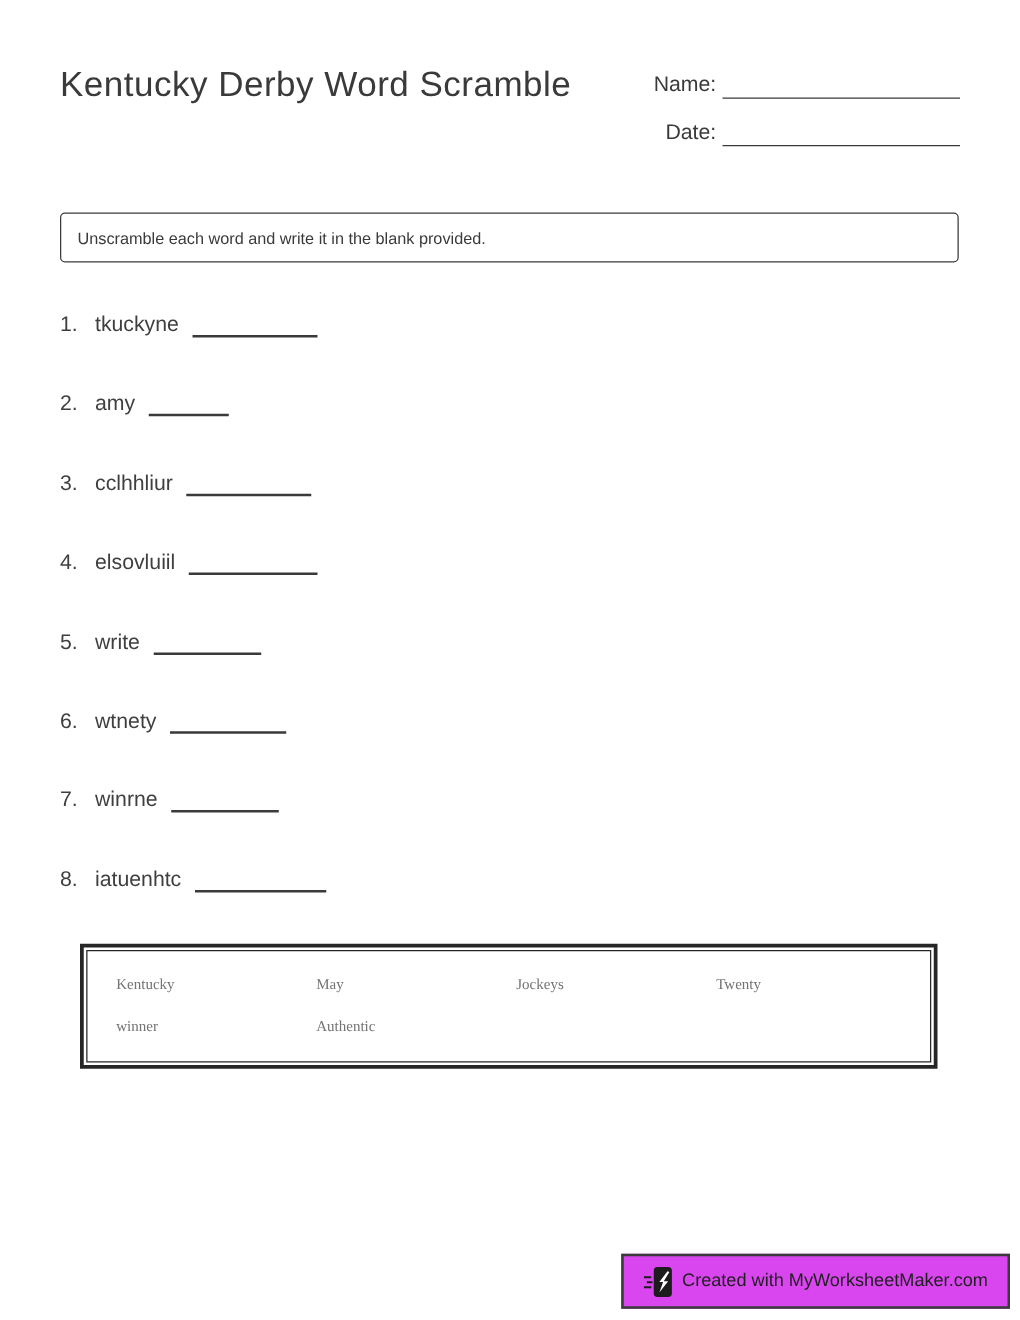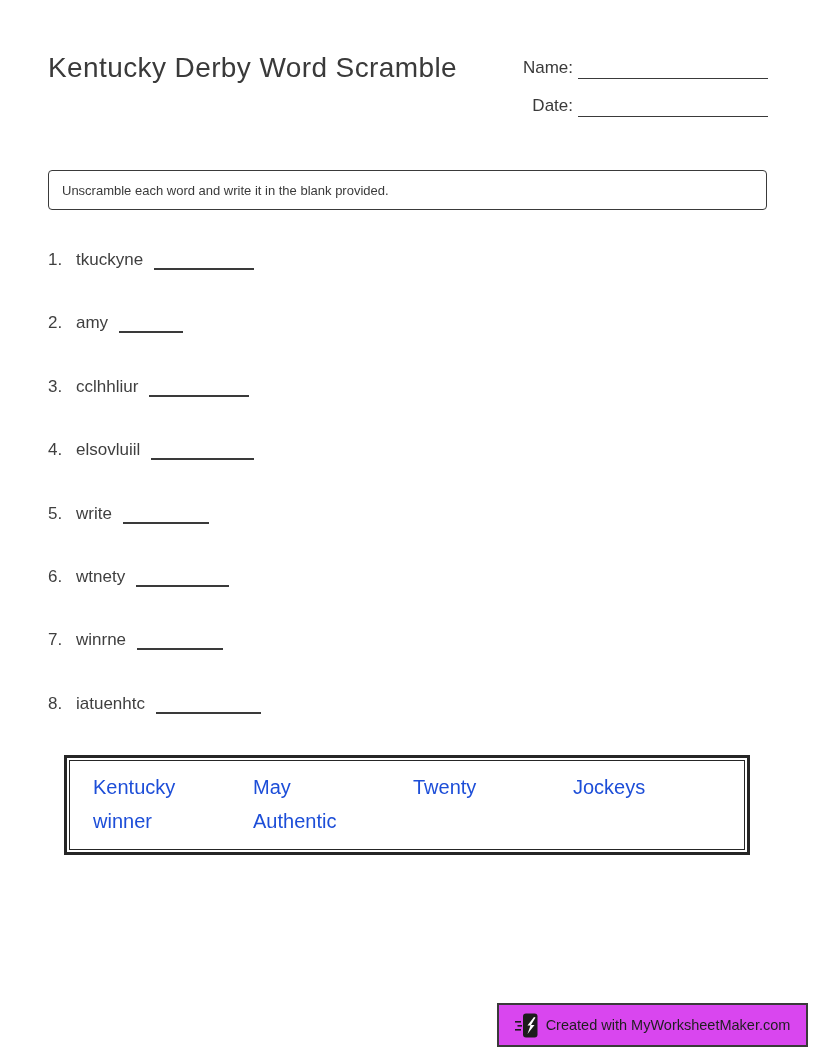--- a/index.html
+++ b/index.html
@@ -97,22 +97,23 @@
     border: 1px solid #262626;
     box-sizing: border-box;
     padding: 9px 0 11px 23px;
     display: grid;
     grid-template-columns: repeat(4, 160px);
   }
   .word-bank-cell {
     height: 34px;
     display: flex;
     align-items: center;
-    font-size: 20px;
-    color: #1d4ed8;
+    font-size: 12px;
+    color: #737373;
+    font-family: Liberation Serif, serif;
   }
   .footer-box {
     position: absolute;
     left: 497px;
     top: 1003px;
     width: 311px;
     height: 44px;
     box-sizing: border-box;
     border: 2px solid #3a3a3a;
     background: #d946ef;
@@ -187,22 +188,22 @@
       <span class="q-num">8.</span>
       <span class="q-word">iatuenhtc</span>
       <span class="q-blank" style="width:105px"></span>
     </div>
   </div>
 
   <div class="word-bank-outer">
     <div class="word-bank-inner">
       <div class="word-bank-cell">Kentucky</div>
       <div class="word-bank-cell">May</div>
+      <div class="word-bank-cell">Jockeys</div>
       <div class="word-bank-cell">Twenty</div>
-      <div class="word-bank-cell">Jockeys</div>
       <div class="word-bank-cell">winner</div>
       <div class="word-bank-cell">Authentic</div>
     </div>
   </div>
 
   <div class="footer-box">
     <span class="footer-icon">
       <svg width="24" height="27" viewBox="0 0 24 27">
         <rect x="0" y="9" width="6" height="1.6" fill="#1c1c1c"></rect>
         <rect x="2.5" y="13" width="4.5" height="1.6" fill="#1c1c1c"></rect>

